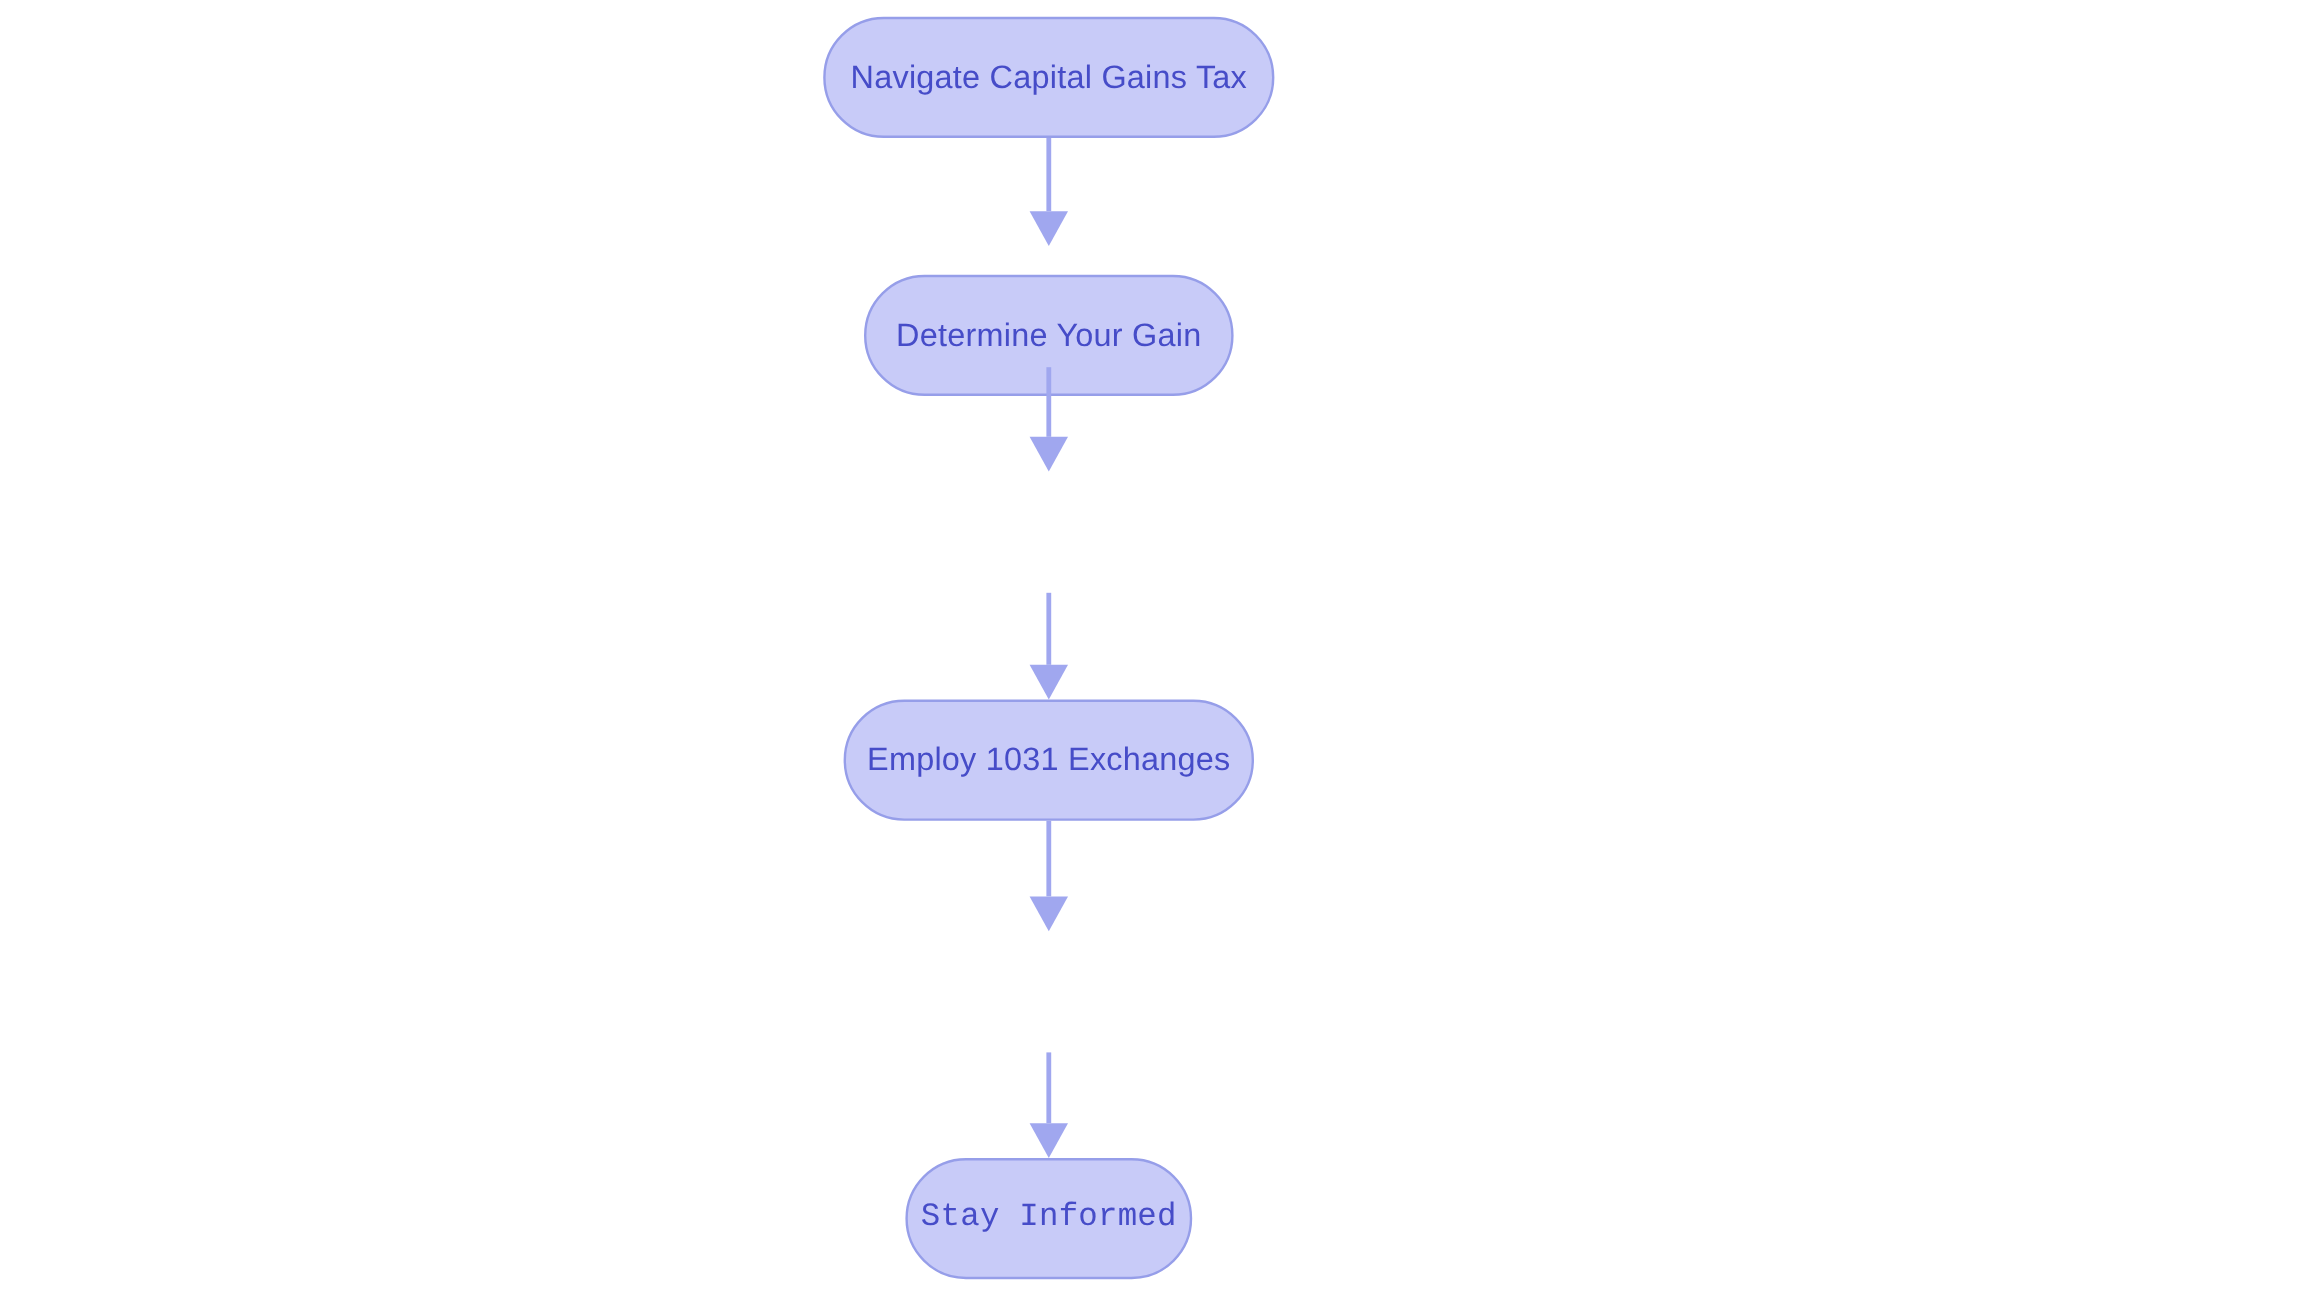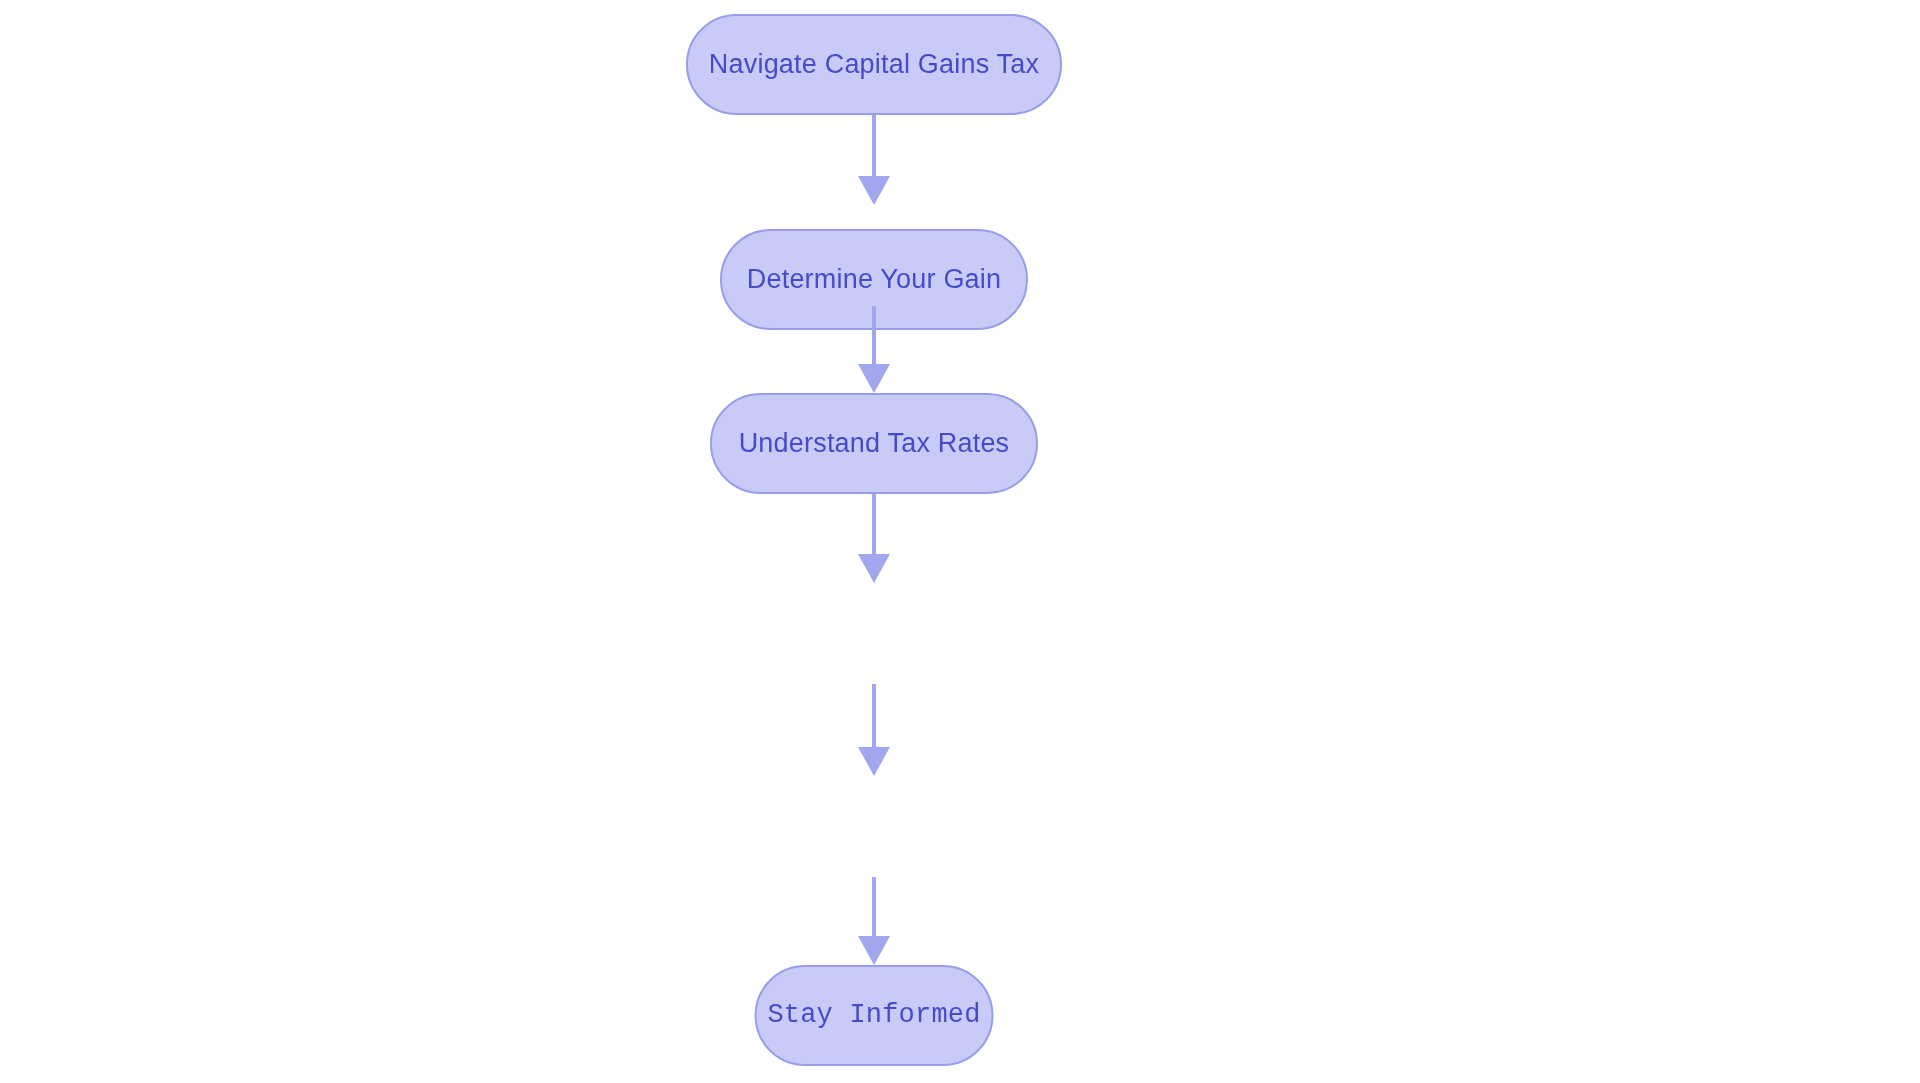--- a/index.html
+++ b/index.html
@@ -73,29 +73,29 @@
 
   <div class="flow-node" style="width: 308px; top: 190px; margin-top: 39px;">
     <span class="node-label">Determine Your Gain</span>
   </div>
 
   <div class="flow-edge" style="top: 306px; height: 87px;">
     <div class="arrow-line" style="height: 59px;"></div>
     <div class="arrow-head"></div>
   </div>
 
-  <div class="flow-node" style="width: 328px; top: 393px;">
-    <span class="node-label">Understand Tax Rates</span>
-  </div>
 
   <div class="flow-edge" style="top: 494px; height: 89px;">
     <div class="arrow-line" style="height: 61px;"></div>
     <div class="arrow-head"></div>
   </div>
 
+  <div class="flow-node" style="width: 342px; top: 583px;">
+    <span class="node-label">Employ 1031 Exchanges</span>
+  </div>
 
   <div class="flow-edge" style="top: 684px; height: 92px;">
     <div class="arrow-line" style="height: 64px;"></div>
     <div class="arrow-head"></div>
   </div>
 
 
   <div class="flow-edge" style="top: 877px; height: 88px;">
     <div class="arrow-line" style="height: 60px;"></div>
     <div class="arrow-head"></div>

